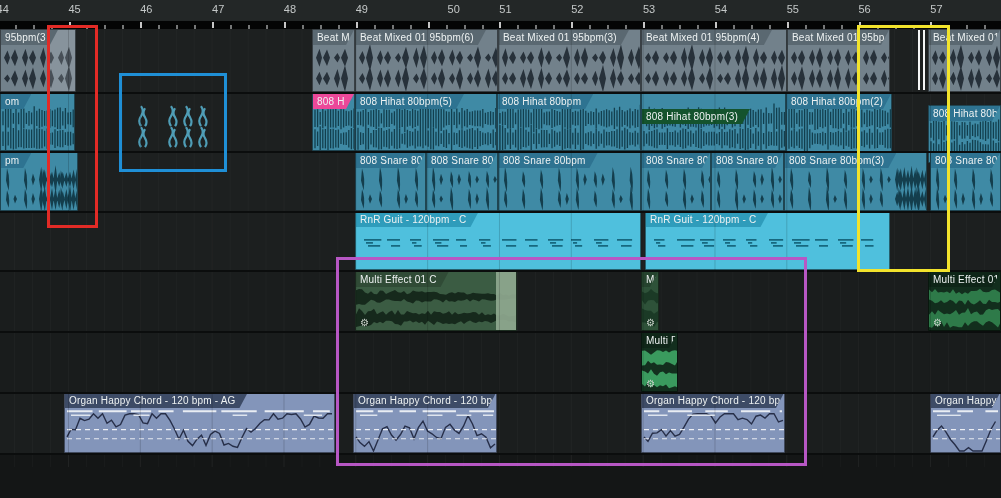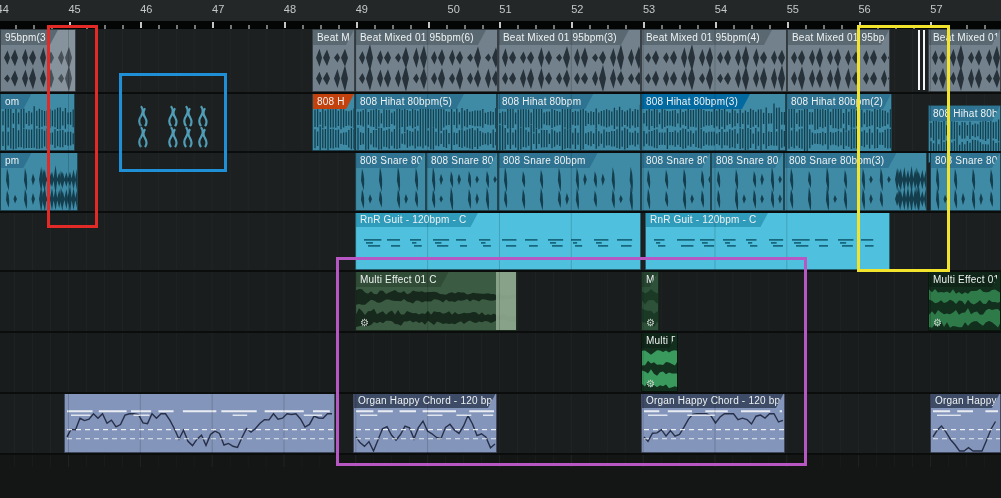--- a/index.html
+++ b/index.html
@@ -102,39 +102,39 @@
           <path d="M51 13.200000000000003 q3.5 5 0 10 q-3.5 5 0 10 M55 15.200000000000003 q-3 5 0 9 q3 5 0 9" fill="none" stroke="#4f9db6" stroke-width="2.2"></path>
           <path d="M51 34.08 q3.5 5 0 10 q-3.5 5 0 10 M55 36.08 q-3 5 0 9 q3 5 0 9" fill="none" stroke="#4f9db6" stroke-width="2.2"></path>
           <path d="M66 13.200000000000003 q3.5 5 0 10 q-3.5 5 0 10 M70 15.200000000000003 q-3 5 0 9 q3 5 0 9" fill="none" stroke="#4f9db6" stroke-width="2.2"></path>
           <path d="M66 34.08 q3.5 5 0 10 q-3.5 5 0 10 M70 36.08 q-3 5 0 9 q3 5 0 9" fill="none" stroke="#4f9db6" stroke-width="2.2"></path>
         </svg>
       </div>
       <div class="clip" style="left: 312px; top: 93px; width: 43px; height: 58px; background: rgb(63, 138, 165);">
         <svg width="43" height="58">
           <path d="M2 15.695937258787453 V33.024062741212546 M2 35.147187623977665 V54.17281237602234 M4.6 15.36651478767395 V33.35348521232605 M4.6 37.399968538284305 V51.9200314617157 M7.199999999999999 18.043276414871215 V30.676723585128784 M7.199999999999999 32.286427650451664 V57.03357234954834 M9.799999999999999 14.354271278381347 V34.36572872161865 M9.799999999999999 35.14503971099854 V54.17496028900147 M12.399999999999999 16.430412635803222 V32.28958736419678 M12.399999999999999 34.936757240295414 V54.38324275970459 M14.999999999999998 15.232628033161163 V33.487371966838836 M14.999999999999998 33.13466427087784 V56.185335729122166 M17.599999999999998 15.318855152130126 V33.40114484786987 M17.599999999999998 35.118485126495365 V54.20151487350464 M20.2 15.19174180984497 V33.52825819015503 M20.2 34.79676309585572 V54.52323690414429 M22.8 15.091592655181884 V33.628407344818115 M22.8 35.909243080616 V53.410756919384006 M25.400000000000002 16.738375113010406 V31.981624886989593 M25.400000000000002 35.59223381042481 V53.7277661895752 M28.000000000000004 13.53255401611328 V35.18744598388672 M28.000000000000004 39.35837933778763 V49.961620662212376 M30.600000000000005 15.185179755687713 V33.534820244312286 M30.600000000000005 38.513274106979374 V50.806725893020634 M33.2 16.76269899368286 V31.957301006317138 M33.2 38.321697864532474 V50.99830213546753 M35.800000000000004 17.164160952568054 V31.555839047431945 M35.800000000000004 35.883345637321476 V53.43665436267853 M38.400000000000006 16.261944160461425 V32.458055839538574 M38.400000000000006 34.04639545440674 V55.273604545593265 M41.00000000000001 14.62159381866455 V34.09840618133545 M41.00000000000001 34.63773456573487 V54.68226543426514 " fill="none" stroke="#123f4e" stroke-width="1.3"></path>
         </svg>
-        <div class="tab" style="background: #c2410c;">808 H</div>
+        <div class="tab" style="background: #ec4899;">808 H</div>
       </div>
       <div class="clip" style="left: 355px; top: 93px; width: 142px; height: 58px; background: rgb(63, 138, 165); padding-left: 25px;">
         <svg width="142" height="58">
           <path d="M2 17.65695809073746 V31.063041909262537 M2 33.65436640739441 V55.665633592605595 M4.6 17.574144468307495 V31.145855531692504 M4.6 38.23111412286759 V51.08888587713242 M7.199999999999999 16.1122491812706 V32.6077508187294 M7.199999999999999 38.98434797286988 V50.33565202713013 M9.799999999999999 13.935293779373168 V34.78470622062683 M9.799999999999999 33.66473126024008 V55.655268739759926 M12.399999999999999 17.9059508895874 V30.814049110412597 M12.399999999999999 33.91448834896088 V55.40551165103913 M14.999999999999998 16.239692554473876 V32.48030744552612 M14.999999999999998 38.900162372589115 V50.41983762741089 M17.599999999999998 15.787700281143188 V32.93229971885681 M17.599999999999998 36.066339883804325 V53.25366011619568 M20.2 13.661193475723266 V35.05880652427673 M20.2 35.87882843971253 V53.44117156028748 M22.8 16.021319971084594 V32.698680028915405 M22.8 33.81906342118979 V55.50093657881022 M25.400000000000002 19.12694107055664 V29.59305892944336 M25.400000000000002 34.06035223960877 V55.25964776039124 M28.000000000000004 15.163106069564819 V33.55689393043518 M28.000000000000004 36.669250402450565 V52.65074959754944 M30.600000000000005 15.79858504295349 V32.92141495704651 M30.600000000000005 36.01758948326111 V53.302410516738895 M33.2 15.794110403060913 V32.925889596939086 M33.2 34.63954916954041 V54.6804508304596 M35.800000000000004 18.73854915857315 V29.98145084142685 M35.800000000000004 37.63677576541901 V51.683224234581 M38.400000000000006 17.343033180236816 V31.376966819763183 M38.400000000000006 34.91425797700882 V54.405742022991184 M41.00000000000001 14.284714803695678 V34.43528519630432 M41.00000000000001 34.240901682376865 V55.07909831762314 M43.60000000000001 13.879689559936523 V34.840310440063476 M43.60000000000001 35.029291305541996 V54.29070869445801 M46.20000000000001 15.63669334411621 V33.08330665588379 M46.20000000000001 39.63187614440918 V49.688123855590824 M48.80000000000001 10.554374084472656 V38.16562591552734 M48.80000000000001 38.88386169433594 V50.436138305664066 M51.40000000000001 15.875689253807067 V32.84431074619293 M51.40000000000001 35.675260040760044 V53.64473995923996 M54.000000000000014 16.997792825698852 V31.722207174301147 M54.000000000000014 37.06453362464905 V52.255466375350956 M56.600000000000016 14.511575326919555 V34.208424673080444 M56.600000000000016 37.87302437782288 V51.44697562217713 M59.20000000000002 15.842557535171508 V32.87744246482849 M59.20000000000002 34.76873436927796 V54.55126563072205 M61.80000000000002 16.86280976295471 V31.857190237045288 M61.80000000000002 36.819046411514286 V52.50095358848572 M64.40000000000002 10.147527322769164 V38.572472677230834 M64.40000000000002 36.919468317031864 V52.40053168296814 M67.00000000000001 12.225030527114868 V36.49496947288513 M67.00000000000001 35.04363361358643 V54.27636638641358 M69.60000000000001 10.448788032531738 V38.27121196746826 M69.60000000000001 37.797814521789554 V51.52218547821045 M72.2 14.465908393859863 V34.254091606140136 M72.2 36.54857746124268 V52.77142253875733 M74.8 13.374142036437988 V35.34585796356201 M74.8 34.116234931945804 V55.2037650680542 M77.39999999999999 15.306301460266113 V33.413698539733886 M77.39999999999999 33.78768459320069 V55.53231540679932 M79.99999999999999 14.289961204528808 V34.43003879547119 M79.99999999999999 37.78213039398194 V51.53786960601807 M82.59999999999998 10.738020286560058 V37.98197971343994 M82.59999999999998 37.10958400726319 V52.21041599273682 M85.19999999999997 11.651899502277374 V37.068100497722625 M85.19999999999997 39.266567144393925 V50.05343285560608 M87.79999999999997 15.308174618184566 V33.41182538181543 M87.79999999999997 36.23955175638199 V53.080448243618015 M90.39999999999996 17.228769645690917 V31.49123035430908 M90.39999999999996 35.44100109100342 V53.878998908996586 M92.99999999999996 17.737802848815917 V30.98219715118408 M92.99999999999996 39.01448741912842 V50.305512580871586 M95.59999999999995 12.754964933395385 V35.965035066604614 M95.59999999999995 33.38327876091004 V55.93672123908997 M98.19999999999995 17.750565872192382 V30.969434127807617 M98.19999999999995 38.39903846740723 V50.92096153259278 M100.79999999999994 14.548352346420288 V34.17164765357971 M100.79999999999994 39.06932804346085 V50.25067195653916 M103.39999999999993 18.24531631231308 V30.47468368768692 M103.39999999999993 36.369970951080326 V52.95002904891968 M105.99999999999993 13.924901828765869 V34.79509817123413 M105.99999999999993 35.287565860748295 V54.03243413925171 M108.59999999999992 16.534086093902587 V32.18591390609741 M108.59999999999992 36.73238227128983 V52.58761772871018 M111.19999999999992 15.107443437576293 V33.612556562423705 M111.19999999999992 35.5685705280304 V53.75142947196961 M113.79999999999991 17.711328931748866 V31.008671068251132 M113.79999999999991 34.81969777107239 V54.500302228927616 M116.3999999999999 17.270119138658046 V31.449880861341953 M116.3999999999999 33.98778668403626 V55.33221331596375 M118.9999999999999 16.406759843826293 V32.313240156173705 M118.9999999999999 36.246793005466465 V53.07320699453354 M121.5999999999999 16.593104705810546 V32.12689529418945 M121.5999999999999 34.36659255981446 V54.95340744018555 M124.19999999999989 16.56797348022461 V32.15202651977539 M124.19999999999989 36.95437637329102 V52.36562362670899 M126.79999999999988 15.074336216449737 V33.64566378355026 M126.79999999999988 38.39244166374207 V50.92755833625794 M129.3999999999999 18.62705026626587 V30.09294973373413 M129.3999999999999 39.189249072074894 V50.130750927925114 M131.9999999999999 18.017718896865844 V30.702281103134155 M131.9999999999999 38.1482984161377 V51.17170158386231 M134.59999999999988 17.36876808166504 V31.35123191833496 M134.59999999999988 39.31417671203614 V50.00582328796387 M137.19999999999987 18.048023924827575 V30.671976075172424 M137.19999999999987 35.46637338012457 V53.853626619875435 M139.79999999999987 14.108732566833496 V34.6112674331665 M139.79999999999987 37.995310935974125 V51.32468906402588 " fill="none" stroke="#123f4e" stroke-width="1.3"></path>
         </svg>
         <div class="tab" style="background: rgb(46, 115, 145);">808 Hihat 80bpm(5)</div>
       </div>
       <div class="clip" style="left: 497px; top: 93px; width: 144px; height: 58px; background: rgb(63, 138, 165);">
         <svg width="144" height="58">
           <path d="M2 18.970096652060747 V29.749903347939252 M2 30.942793283462528 V58.37720671653748 M4.6 17.487628564834594 V31.232371435165405 M4.6 31.53146592140198 V57.788534078598026 M7.199999999999999 17.628333673477172 V31.091666326522827 M7.199999999999999 33.963705453872684 V55.35629454612732 M9.799999999999999 14.124812707901 V34.595187292099 M9.799999999999999 38.459554824829105 V50.8604451751709 M12.399999999999999 14.699444875717163 V34.020555124282836 M12.399999999999999 34.28201642990113 V55.03798357009888 M14.999999999999998 14.795633957386016 V33.92436604261398 M14.999999999999998 38.508343133926395 V50.81165686607361 M17.599999999999998 18.533764824867248 V30.18623517513275 M17.599999999999998 35.84966102600098 V53.47033897399903 M20.2 15.53137336730957 V33.18862663269043 M20.2 31.938512775897983 V57.381487224102024 M22.8 15.177659378051757 V33.54234062194824 M22.8 33.978231582641605 V55.3417684173584 M25.400000000000002 9.796906814575195 V38.923093185424804 M25.400000000000002 36.21014991760254 V53.109850082397465 M28.000000000000004 15.296769306659698 V33.4232306933403 M28.000000000000004 35.700064416825775 V53.61993558317423 M30.600000000000005 15.482187197208404 V33.237812802791595 M30.600000000000005 37.6776100730896 V51.642389926910404 M33.2 18.46675573348999 V30.25324426651001 M33.2 30.781663331985477 V58.53833666801453 M35.800000000000004 10.556776628494262 V38.16322337150574 M35.800000000000004 39.26027432441712 V50.05972567558289 M38.400000000000006 14.746794090270996 V33.973205909729 M38.400000000000006 34.60536852836609 V54.714631471633915 M41.00000000000001 13.486984357833862 V35.23301564216614 M41.00000000000001 39.33349720001221 V49.9865027999878 M43.60000000000001 14.142593131065368 V34.57740686893463 M43.60000000000001 35.74362436294556 V53.57637563705445 M46.20000000000001 18.570619449615478 V30.14938055038452 M46.20000000000001 36.03549769878388 V53.28450230121613 M48.80000000000001 17.55578170776367 V31.164218292236328 M48.80000000000001 36.02580276489258 V53.294197235107426 M51.40000000000001 17.488170013427734 V31.231829986572265 M51.40000000000001 39.403137359619144 V49.91686264038086 M54.000000000000014 14.823462591171264 V33.896537408828735 M54.000000000000014 35.15219282716513 V54.16780717283488 M56.600000000000016 16.041119680404663 V32.678880319595336 M56.600000000000016 36.669273111820225 V52.65072688817978 M59.20000000000002 17.121728584766387 V31.59827141523361 M59.20000000000002 38.57786885261536 V50.74213114738465 M61.80000000000002 17.690898880958557 V31.029101119041442 M61.80000000000002 37.40066680669785 V51.91933319330216 M64.40000000000002 13.719663486480712 V35.00033651351929 M64.40000000000002 33.42113367080689 V55.89886632919312 M67.00000000000001 15.336049900054931 V33.38395009994507 M67.00000000000001 34.55967584609986 V54.76032415390015 M69.60000000000001 13.76969705581665 V34.95030294418335 M69.60000000000001 35.19809577226639 V54.121904227733616 M72.2 14.296423540115356 V34.42357645988464 M72.2 34.76304379463196 V54.556956205368046 M74.8 18.04508458137512 V30.674915418624877 M74.8 38.76144138336182 V50.55855861663819 M77.39999999999999 16.84821711540222 V31.871782884597778 M77.39999999999999 34.29878130912781 V55.021218690872196 M79.99999999999999 17.40079508781433 V31.31920491218567 M79.99999999999999 38.653452787399296 V50.66654721260071 M82.59999999999998 15.385757312774658 V33.33424268722534 M82.59999999999998 32.693993244171146 V56.62600675582886 M85.19999999999997 14.452125415802001 V34.267874584198 M85.19999999999997 34.158737633228306 V55.1612623667717 M87.79999999999997 16.758545503616332 V31.961454496383666 M87.79999999999997 39.2321390247345 V50.08786097526551 M90.39999999999996 18.83653293609619 V29.883467063903808 M90.39999999999996 38.1422051525116 V51.17779484748841 M92.99999999999996 17.351900205612182 V31.368099794387817 M92.99999999999996 37.13765421867371 V52.1823457813263 M95.59999999999995 17.958036348819732 V30.761963651180267 M95.59999999999995 39.37091938018799 V49.949080619812015 M98.19999999999995 14.403953657150268 V34.31604634284973 M98.19999999999995 34.50854006767273 V54.811459932327274 M100.79999999999994 18.454761431217193 V30.265238568782806 M100.79999999999994 37.16670093297959 V52.15329906702042 M103.39999999999993 16.907641277313232 V31.812358722686767 M103.39999999999993 39.62022748947144 V49.69977251052857 M105.99999999999993 16.28219305038452 V32.43780694961548 M105.99999999999993 35.5272650679946 V53.79273493200541 M108.59999999999992 15.240477428436279 V33.47952257156372 M108.59999999999992 37.80044523239136 V51.519554767608646 M111.19999999999992 16.267767593860626 V32.45223240613937 M111.19999999999992 37.97885933876038 V51.34114066123963 M113.79999999999991 17.392728254795074 V31.327271745204925 M113.79999999999991 36.892575416564945 V52.42742458343506 M116.3999999999999 13.769317791461944 V34.950682208538055 M116.3999999999999 36.94412014245987 V52.375879857540134 M118.9999999999999 16.300002739429473 V32.419997260570526 M118.9999999999999 35.32692835092545 V53.99307164907456 M121.5999999999999 12.763175354003906 V35.95682464599609 M121.5999999999999 34.58924499511719 V54.730755004882816 M124.19999999999989 15.972186193466186 V32.74781380653381 M124.19999999999989 36.54746809959412 V52.77253190040589 M126.79999999999988 17.615935430526733 V31.104064569473266 M126.79999999999988 33.81105986595154 V55.508940134048466 M129.3999999999999 16.33925740480423 V32.38074259519577 M129.3999999999999 35.212095949649814 V54.10790405035019 M131.9999999999999 14.59288059234619 V34.12711940765381 M131.9999999999999 38.13261142730713 V51.187388572692875 M134.59999999999988 17.152786598205566 V31.567213401794433 M134.59999999999988 38.65711704254151 V50.6628829574585 M137.19999999999987 15.011348829269409 V33.70865117073059 M137.19999999999987 36.732298608720306 V52.5877013912797 M139.79999999999987 15.66755877494812 V33.05244122505188 M139.79999999999987 38.80524149894715 V50.51475850105286 M142.39999999999986 10.691735730171203 V38.028264269828796 M142.39999999999986 34.8157846069336 V54.50421539306641 " fill="none" stroke="#123f4e" stroke-width="1.3"></path>
         </svg>
         <div class="tab" style="background: rgb(46, 115, 145);">808 Hihat 80bpm</div>
       </div>
       <div class="clip" style="left: 641px; top: 93px; width: 145px; height: 58px; background: rgb(63, 138, 165);">
         <svg width="145" height="58">
           <path d="M2 19.11863153114915 V29.60136846885085 M2 37.06642619132996 V52.25357380867005 M4.6 16.385343656539916 V32.33465634346008 M4.6 39.62382594108582 V49.69617405891419 M7.199999999999999 12.681636915206909 V36.03836308479309 M7.199999999999999 37.55004778862 V51.76995221138001 M9.799999999999999 16.713462934494018 V32.00653706550598 M9.799999999999999 37.10076418876648 V52.219235811233524 M12.399999999999999 14.482044146060943 V34.237955853939056 M12.399999999999999 35.62513652801514 V53.69486347198487 M14.999999999999998 15.427492306232452 V33.29250769376755 M14.999999999999998 35.17451468467713 V54.14548531532288 M17.599999999999998 18.390397176742553 V30.329602823257446 M17.599999999999998 38.43552366256714 V50.884476337432865 M20.2 13.959131822586059 V34.76086817741394 M20.2 38.45874141979963 V50.86125858020038 M22.8 15.833991096019744 V32.886008903980255 M22.8 38.376746091842655 V50.94325390815735 M25.400000000000002 16.946788654327392 V31.773211345672607 M25.400000000000002 34.20189330339432 V55.118106696605686 M28.000000000000004 17.15903131723404 V31.56096868276596 M28.000000000000004 37.961330566406254 V51.358669433593754 M30.600000000000005 16.466635868549346 V32.25336413145065 M30.600000000000005 38.10538933038712 V51.21461066961289 M33.2 15.984732494354247 V32.73526750564575 M33.2 36.45894590377808 V52.86105409622193 M35.800000000000004 19.14080701828003 V29.57919298171997 M35.800000000000004 38.60489979743958 V50.71510020256043 M38.400000000000006 15.197116837501525 V33.52288316249847 M38.400000000000006 36.3380760884285 V52.981923911571506 M41.00000000000001 18.078340933322906 V30.641659066677093 M41.00000000000001 34.453340206146244 V54.86665979385376 M43.60000000000001 16.803185172975063 V31.916814827024936 M43.60000000000001 35.0863072013855 V54.233692798614506 M46.20000000000001 13.605540142059326 V35.11445985794067 M46.20000000000001 37.86445203781128 V51.455547962188724 M48.80000000000001 15.892779037952423 V32.827220962047576 M48.80000000000001 36.55623284339905 V52.763767156600956 M51.40000000000001 15.889993295669555 V32.830006704330444 M51.40000000000001 39.356910917758945 V49.96308908224106 M54.000000000000014 15.171254978179931 V33.54874502182007 M54.000000000000014 36.38120904922486 V52.93879095077515 M56.600000000000016 13.155683205127715 V35.56431679487228 M56.600000000000016 35.27005783081055 V54.04994216918946 M59.20000000000002 14.646670684814453 V34.073329315185546 M59.20000000000002 34.77617660522461 V54.543823394775394 M61.80000000000002 16.015704498291015 V32.704295501708984 M61.80000000000002 37.313789520263676 V52.00621047973633 M64.40000000000002 17.316622898578643 V31.403377101421356 M64.40000000000002 38.74269935846329 V50.577300641536716 M67.00000000000001 17.065027043819427 V31.654972956180572 M67.00000000000001 37.84047666549683 V51.47952333450318 M69.60000000000001 17.67028699874878 V31.04971300125122 M69.60000000000001 37.74294993638993 V51.57705006361008 M72.2 14.961677179336547 V33.75832282066345 M72.2 37.69914856910706 V51.62085143089295 M74.8 16.45571462869644 V32.26428537130356 M74.8 39.4309493637085 V49.88905063629151 M77.39999999999999 13.579172239303588 V35.14082776069641 M77.39999999999999 37.973874006271366 V51.34612599372864 M79.99999999999999 15.890020475387573 V32.829979524612426 M79.99999999999999 34.99379799127579 V54.326202008724216 M82.59999999999998 13.390688762664794 V35.329311237335205 M82.59999999999998 38.00427577257157 V51.31572422742844 M85.19999999999997 17.410655603408813 V31.309344396591186 M85.19999999999997 37.86727372169495 V51.45272627830506 M87.79999999999997 18.77487145423889 V29.945128545761108 M87.79999999999997 35.13173881530762 V54.18826118469239 M90.39999999999996 15.284306869506835 V33.43569313049316 M90.39999999999996 36.14692131042481 V53.1730786895752 M92.99999999999996 16.433156356811523 V32.286843643188476 M92.99999999999996 35.018304977416996 V54.30169502258301 M95.59999999999995 19.358128734529018 V29.36187126547098 M95.59999999999995 39.59869042396546 V49.72130957603455 M98.19999999999995 15.53728066444397 V33.18271933555603 M98.19999999999995 34.229311380386356 V55.09068861961365 M100.79999999999994 18.761481688022613 V29.958518311977386 M100.79999999999994 34.94923273086548 V54.370767269134525 M103.39999999999993 16.563794956207275 V32.156205043792724 M103.39999999999993 31.09400049209595 V58.225999507904056 M105.99999999999993 18.088628635406494 V30.631371364593505 M105.99999999999993 33.92060318946839 V55.39939681053162 M108.59999999999992 14.835403070449829 V33.88459692955017 M108.59999999999992 35.20989838600159 V54.11010161399842 M111.19999999999992 15.885226652622222 V32.83477334737778 M111.19999999999992 39.61174312591553 V49.708256874084476 M113.79999999999991 17.841285959482192 V30.878714040517806 M113.79999999999991 34.061101112365726 V55.25889888763428 M116.3999999999999 15.42154727935791 V33.29845272064209 M116.3999999999999 37.49808213472367 V51.82191786527634 M118.9999999999999 15.269845113754272 V33.45015488624573 M118.9999999999999 32.45692798852921 V56.8630720114708 M121.5999999999999 18.83135019302368 V29.888649806976318 M121.5999999999999 38.961054239273075 V50.35894576072693 M124.19999999999989 13.501048431396484 V35.218951568603515 M124.19999999999989 34.474121246337894 V54.84587875366211 M126.79999999999988 19.069423065185546 V29.650576934814453 M126.79999999999988 37.431117925643925 V51.88888207435608 M129.3999999999999 19.159909353256225 V29.560090646743774 M129.3999999999999 37.98234871387482 V51.33765128612519 M131.9999999999999 9.433612175881862 V39.28638782411814 M131.9999999999999 37.46123519897461 V51.858764801025394 M134.59999999999988 13.696856842041015 V35.023143157958984 M134.59999999999988 37.584785614013676 V51.73521438598633 M137.19999999999987 13.521212921142578 V35.19878707885742 M137.19999999999987 32.55623641967774 V56.76376358032227 M139.79999999999987 18.00011001586914 V30.71988998413086 M139.79999999999987 35.5555911397934 V53.76440886020661 M142.39999999999986 18.016911373138427 V30.70308862686157 M142.39999999999986 36.883942995071415 V52.43605700492859 " fill="none" stroke="#123f4e" stroke-width="1.3"></path>
         </svg>
-        <div class="tab" style="background: #0369a1;">808 Hihat 80bpm(3)</div>
+        <div class="tab" style="background: #14532d; margin-top: 15px;">808 Hihat 80bpm(3)</div>
       </div>
       <div class="clip" style="left: 786px; top: 93px; width: 106px; height: 68px; background: rgb(63, 138, 165);">
         <svg width="106" height="58">
           <path d="M2 11.684864569120109 V37.03513543087989 M2 34.59351602554322 V54.72648397445679 M4.6 14.938150272369384 V33.781849727630615 M4.6 36.485293064117435 V52.83470693588257 M7.199999999999999 13.992708072662353 V34.727291927337646 M7.199999999999999 35.100580844879154 V54.21941915512085 M9.799999999999999 18.70339380264282 V30.016606197357177 M9.799999999999999 37.47289887428284 V51.84710112571717 M12.399999999999999 16.031528100967407 V32.68847189903259 M12.399999999999999 35.336229715347294 V53.983770284652714 M14.999999999999998 16.13634435892105 V32.58365564107895 M14.999999999999998 34.543555412292484 V54.77644458770752 M17.599999999999998 14.60756908416748 V34.11243091583252 M17.599999999999998 32.004004631042484 V57.31599536895752 M20.2 14.70473705291748 V34.01526294708252 M20.2 31.632738981246952 V57.687261018753055 M22.8 17.913616285324096 V30.806383714675903 M22.8 35.138666782379154 V54.18133321762085 M25.400000000000002 18.202417061328887 V30.51758293867111 M25.400000000000002 38.46485343933106 V50.85514656066895 M28.000000000000004 12.64837752342224 V36.07162247657776 M28.000000000000004 39.46454993247986 V49.855450067520145 M30.600000000000005 13.36980520248413 V35.35019479751587 M30.600000000000005 39.248025569915775 V50.07197443008423 M33.2 15.597027406692504 V33.122972593307495 M33.2 39.08328554391861 V50.236714456081394 M35.800000000000004 14.408852443695068 V34.31114755630493 M35.800000000000004 37.74642339706421 V51.573576602935795 M38.400000000000006 16.088639125823974 V32.631360874176025 M38.400000000000006 39.03418127059937 V50.28581872940064 M41.00000000000001 13.545719728469848 V35.17428027153015 M41.00000000000001 33.94207325935364 V55.377926740646366 M43.60000000000001 17.65079556465149 V31.06920443534851 M43.60000000000001 37.98480150461197 V51.335198495388035 M46.20000000000001 14.581067428588867 V34.13893257141113 M46.20000000000001 38.795061085224155 V50.52493891477585 M48.80000000000001 14.52797399520874 V34.19202600479126 M48.80000000000001 38.00223318099976 V51.31776681900025 M51.40000000000001 13.493588314056396 V35.2264116859436 M51.40000000000001 36.77064273118973 V52.549357268810276 M54.000000000000014 14.380162642002105 V34.339837357997894 M54.000000000000014 38.186467323303226 V51.13353267669678 M56.600000000000016 19.022499248981475 V29.697500751018524 M56.600000000000016 34.30614915847779 V55.01385084152222 M59.20000000000002 11.863262042999267 V36.85673795700073 M59.20000000000002 37.47847429275513 V51.84152570724488 M61.80000000000002 17.703494713306426 V31.016505286693572 M61.80000000000002 36.46116391181946 V52.858836088180546 M64.40000000000002 15.035196886062622 V33.68480311393738 M64.40000000000002 34.23463574409485 V55.085364255905155 M67.00000000000001 15.103254899978637 V33.61674510002136 M67.00000000000001 34.99986783027649 V54.320132169723514 M69.60000000000001 16.462389574050903 V32.257610425949096 M69.60000000000001 34.73439905405045 V54.58560094594956 M72.2 18.672599182128906 V30.047400817871093 M72.2 36.87984457969666 V52.44015542030335 M74.8 15.375817403793334 V33.344182596206664 M74.8 37.435581121444706 V51.8844188785553 M77.39999999999999 18.585576162338256 V30.134423837661743 M77.39999999999999 36.16564527511597 V53.15435472488404 M79.99999999999999 15.760256633758544 V32.959743366241455 M79.99999999999999 38.65265223741532 V50.66734776258469 M82.59999999999998 16.436129138469695 V32.2838708615303 M82.59999999999998 34.72892609596253 V54.59107390403748 M85.19999999999997 17.531573877334594 V31.188426122665405 M85.19999999999997 38.64572373390198 V50.674276266098026 M87.79999999999997 13.801501259803771 V34.91849874019623 M87.79999999999997 34.92490527391434 V54.39509472608567 M90.39999999999996 15.724214181900024 V32.995785818099975 M90.39999999999996 35.2743229007721 V54.04567709922791 M92.99999999999996 14.771871194839477 V33.94812880516052 M92.99999999999996 38.60838738441468 V50.71161261558533 M95.59999999999995 16.182942733764648 V32.53705726623535 M95.59999999999995 38.32399955749512 V50.99600044250489 M98.19999999999995 16.835282430648803 V31.884717569351196 M98.19999999999995 35.628627691268925 V53.69137230873108 M100.79999999999994 18.52343456506729 V30.196565434932708 M100.79999999999994 34.872009429931644 V54.44799057006836 M103.39999999999993 15.191432163715362 V33.52856783628464 M103.39999999999993 35.078141126632694 V54.24185887336731 " fill="none" stroke="#123f4e" stroke-width="1.3"></path>
         </svg>
         <div class="tab" style="background: rgb(46, 115, 145);">808 Hihat 80bpm(2)</div>
       </div>
       <div class="clip" style="left: 928px; top: 93px; width: 73px; height: 58px; background: rgb(63, 138, 165); margin-top: 12px;">
         <svg width="73" height="58">
           <path d="M2 16.998003130443394 V31.721996869556605 M2 35.2199913597107 V54.10000864028931 M4.6 14.256634578704833 V34.463365421295165 M4.6 37.2264381980896 V52.093561801910404 M7.199999999999999 12.093708702027797 V36.6262912979722 M7.199999999999999 35.69088712692261 V53.629112873077396 M9.799999999999999 15.545416519641876 V33.17458348035812 M9.799999999999999 38.16324654579163 V51.15675345420838 M12.399999999999999 16.034634993076324 V32.685365006923675 M12.399999999999999 30.824032936096195 V58.49596706390381 M14.999999999999998 14.353607521057128 V34.36639247894287 M14.999999999999998 35.907376263141636 V53.41262373685837 M17.599999999999998 19.25744734764099 V29.462552652359008 M17.599999999999998 34.72721663475037 V54.59278336524964 M20.2 16.895781621932983 V31.824218378067016 M20.2 36.85115978479386 V52.46884021520615 M22.8 15.170024738311767 V33.54997526168823 M22.8 36.50105730056763 V52.81894269943238 M25.400000000000002 15.38721071243286 V33.33278928756714 M25.400000000000002 34.645428333282474 V54.67457166671753 M28.000000000000004 15.905860528945922 V32.81413947105408 M28.000000000000004 30.3227750992775 V58.99722490072251 M30.600000000000005 19.214290962219238 V29.50570903778076 M30.600000000000005 38.70470729827881 V50.615292701721195 M33.2 15.9565678691864 V32.7634321308136 M33.2 36.04572764396668 V53.27427235603333 M35.800000000000004 16.192464933395385 V32.527535066604614 M35.800000000000004 38.3207785820961 V50.999221417903904 M38.400000000000006 18.958658561706542 V29.761341438293456 M38.400000000000006 34.896059904098514 V54.42394009590149 M41.00000000000001 15.726375528275966 V32.99362447172403 M41.00000000000001 36.784111711978916 V52.53588828802109 M43.60000000000001 18.70175443649292 V30.01824556350708 M43.60000000000001 33.795394334793095 V55.52460566520691 M46.20000000000001 17.375196800231933 V31.344803199768066 M46.20000000000001 34.05999294281006 V55.260007057189945 M48.80000000000001 18.366712913513183 V30.353287086486816 M48.80000000000001 34.37653246879578 V54.94346753120423 M51.40000000000001 15.826385424137115 V32.893614575862884 M51.40000000000001 36.23932233810425 V53.080677661895756 M54.000000000000014 15.140879497528076 V33.57912050247192 M54.000000000000014 38.2938341832161 V51.02616581678391 M56.600000000000016 13.717264876365661 V35.00273512363434 M56.600000000000016 38.31804415941239 V51.00195584058762 M59.20000000000002 15.963413581848144 V32.756586418151855 M59.20000000000002 38.431153271198276 V50.88884672880173 M61.80000000000002 9.490993366241455 V39.229006633758544 M61.80000000000002 38.06995073318482 V51.25004926681519 M64.40000000000002 16.175708458423614 V32.544291541576385 M64.40000000000002 34.59829464912415 V54.72170535087586 M67.00000000000001 15.676111803054809 V33.04388819694519 M67.00000000000001 36.96038952827454 V52.35961047172547 M69.60000000000001 13.424589738845825 V35.295410261154174 M69.60000000000001 36.34032360076905 V52.97967639923096 " fill="none" stroke="#123f4e" stroke-width="1.3"></path>
@@ -237,20 +237,21 @@
         <div class="gear">⚙</div>
       </div>
       <div class="clip" style="left: 64px; top: 392px; width: 271px; height: 61px; background: rgb(131, 149, 186);">
         <svg width="271" height="61">
           <path d="M2 43.92 L6 36.4232534301281 L10.5 36.668289316892626 L15 25.285174502134325 L19.5 27.614176554679872 L24 26.234617037773134 L28.5 20.740000000000002 L33 25.264150609970095 L37.5 20.740000000000002 L42 30.31989573478699 L46.5 27.16794966697693 L51 33.92188357353211 L55.5 31.52806281089783 L60 22.16374873161316 L64.5 20.740000000000002 L69 20.740000000000002 L73.5 21.665832748413088 L78 29.860059967041018 L82.5 30.610065689086916 L87 20.740000000000002 L91.5 25.223481079339983 L96 20.740000000000002 L100.5 20.740000000000002 L105 27.474564781188967 L109.5 35.9568140411377 L114 46.20034336090088 L118.5 37.163633575439455 L123 48.266408910751345 L127.5 52.59320258140564 L132 46.12986563682556 L136.5 42.21416734695435 L141 52.52098821640015 L145.5 41.438721408843996 L150 38.14316414833069 L154.5 40.3964314365387 L159 51.99391411781311 L163.5 50.40384339332581 L168 53.30404519081116 L172.5 54.40567063331604 L177 44.48981713294983 L181.5 35.64922832489014 L186 39.17911695480347 L190.5 35.440778484344484 L195 30.31944440841675 L199.5 26.795339336395266 L204 26.83794569015503 L208.5 20.740000000000002 L213 26.183852186203005 L217.5 25.18558119773865 L222 20.740000000000002 L226.5 21.46839140892029 L231 20.740000000000002 L235.5 26.004437437057497 L240 34.14624785423279 L244.5 31.399130811691286 L249 23.155405035018923 L253.5 24.998124828338625 L258 25.189801921844484 L262.5 20.740000000000002 L267 20.740000000000002 " fill="none" stroke="#272f49" stroke-width="1.4"></path>
           <path d="M2 18.3 h25.55319309234619 M33.79660224914551 18.3 h27.78181630373001 M65.94602066278458 18.3 h20.18505722284317 M93.44067406654358 18.3 h15.129586815834045 M117.8871939778328 18.3 h33.44768142700195 M156.334936439991 18.3 h35.38619691133499 M199.65583503246307 18.3 h39.12109446525574 M247.9673055410385 18.3 h16.82393527030945 " fill="none" stroke="#e9edf3" stroke-width="2"></path>
           <path d="M6 22.3 h19.414124488830566 M68.48276734352112 22.3 h16.04196786880493 M167.61204993724823 22.3 h14.56014633178711 M238.77171504497528 22.3 h18.290870189666748 " fill="none" stroke="#dfe5ee" stroke-width="1.4"></path>
           <path d="M2 36.6 H269" fill="none" stroke="rgba(255,255,255,0.85)" stroke-width="1.2" stroke-dasharray="5,4"></path>
           <path d="M2 45.75 H269" fill="none" stroke="rgba(255,255,255,0.8)" stroke-width="1.2" stroke-dasharray="5,4"></path>
         </svg>
+        <div class="tab" style="background: rgb(61, 75, 102);">Organ Happy Chord - 120 bpm - AG</div>
       </div>
       <div class="clip" style="left: 353px; top: 392px; width: 144px; height: 61px; background: rgb(131, 149, 186);">
         <svg width="144" height="61">
           <path d="M2 43.92 L6 49.56418176189065 L10.5 53.3616118003428 L15 48.61463113322854 L19.5 57.949999999999996 L24 47.0585033416748 L28.5 35.73023219108581 L33 33.561729770898815 L37.5 42.06612048745155 L42 47.21867404580116 L46.5 41.53660236001014 L51 33.083504062891 L55.5 34.729130846261974 L60 45.75944719910621 L64.5 34.29600058197975 L69 28.053406488895412 L73.5 37.98803116083145 L78 40.82270694971084 L82.5 44.48365761041641 L87 45.76520992517471 L91.5 34.36617065668106 L96 31.229915064573284 L100.5 37.12262384295463 L105 40.41190473437309 L109.5 33.17949907183647 L114 22.546150368452068 L118.5 30.96062056422233 L123 42.59137694239616 L127.5 40.78731886744499 L132 44.213485401868816 L136.5 54.859134358167644 L141 51.05336729884147 " fill="none" stroke="#272f49" stroke-width="1.4"></path>
           <path d="M2 18.3 h17.37446117401123 M23.829130470752716 18.3 h15.008060812950134 M45.520928263664246 18.3 h16.490063428878784 M68.62055367231369 18.3 h33.36834192276001 M115.27290791273117 18.3 h24.72709208726883 " fill="none" stroke="#e9edf3" stroke-width="2"></path>
           <path d="M6 22.3 h17.336087822914124 M73.20668089389801 22.3 h15.26653528213501 M102.41160476207733 22.3 h14.905674457550049 M129.00339329242706 22.3 h10.20509958267212 " fill="none" stroke="#dfe5ee" stroke-width="1.4"></path>
           <path d="M2 36.6 H142" fill="none" stroke="rgba(255,255,255,0.85)" stroke-width="1.2" stroke-dasharray="5,4"></path>
           <path d="M2 45.75 H142" fill="none" stroke="rgba(255,255,255,0.8)" stroke-width="1.2" stroke-dasharray="5,4"></path>
         </svg>
         <div class="tab" style="background: rgb(61, 75, 102);">Organ Happy Chord - 120 bp</div>

